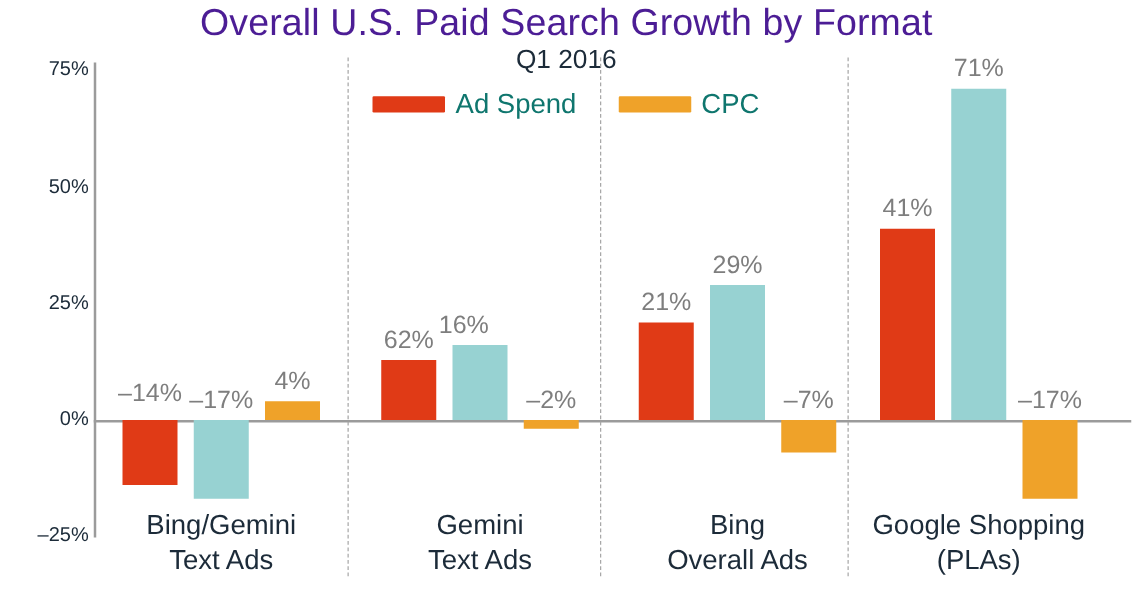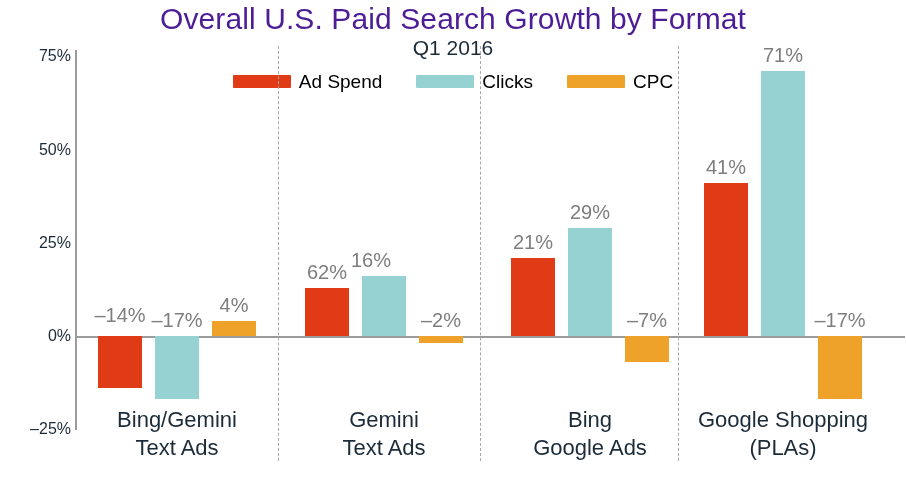--- a/index.html
+++ b/index.html
@@ -60,22 +60,22 @@
     align-items: center;
     gap: 8px;
     pointer-events: auto;
   }
   .legend-swatch {
     width: 58px;
     height: 13px;
     border-radius: 1px;
   }
   .legend-label {
-    font-size: 19px;
-    color: #000000;
+    font-size: 22px;
+    color: #0f766e;
     line-height: 1;
     white-space: nowrap;
   }
 
   
   .plot {
     position: absolute;
     left: 0;
     top: 0;
     width: 906px;
@@ -150,24 +150,20 @@
 
 <div id="chart-root">
 
   <div class="chart-title">Overall U.S. Paid Search Growth by Format</div>
   <div class="chart-subtitle">Q1 2016</div>
 
   <div class="legend" id="legend-host">
       <div class="legend-item">
         <span class="legend-swatch" style="background: rgb(224, 58, 22);"></span>
         <span class="legend-label">Ad Spend</span>
-      </div>
-      <div class="legend-item">
-        <span class="legend-swatch" style="background: rgb(151, 210, 210);"></span>
-        <span class="legend-label">Clicks</span>
       </div>
       <div class="legend-item">
         <span class="legend-swatch" style="background: rgb(239, 162, 41);"></span>
         <span class="legend-label">CPC</span>
       </div>
     </div>
 
   <div class="plot">
     <div class="y-axis-line"></div>
     <div class="zero-line"></div>
@@ -223,21 +219,21 @@
         <div class="cat-label" style="left: 177px; top: 406px;">
           <div>Bing/Gemini</div>
           <div>Text Ads</div>
         </div>
         <div class="cat-label" style="left: 384px; top: 406px;">
           <div>Gemini</div>
           <div>Text Ads</div>
         </div>
         <div class="cat-label" style="left: 590px; top: 406px;">
           <div>Bing</div>
-          <div>Google Ads</div>
+          <div>Overall Ads</div>
         </div>
         <div class="cat-label" style="left: 783px; top: 406px;">
           <div>Google Shopping</div>
           <div>(PLAs)</div>
         </div>
       </div>
   </div>
 
 </div>
 

